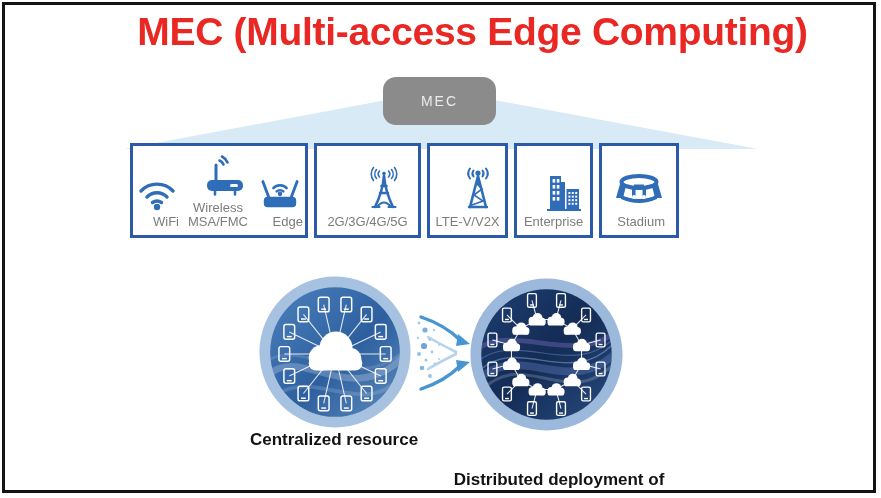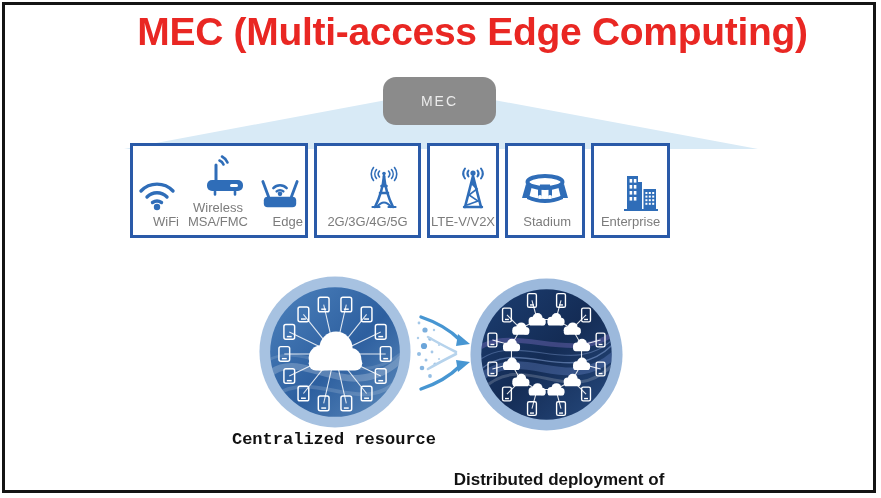--- a/index.html
+++ b/index.html
@@ -10,30 +10,30 @@
   .title{position:absolute;left:0;top:10px;width:857px;text-align:center;
          font-size:39px;font-weight:bold;letter-spacing:-0.3px;color:#e92723;padding-left:44px;}
   .fan{position:absolute;left:0;top:0;z-index:0;}
   .mec-node{position:absolute;left:383px;top:77px;width:113px;height:48px;
          background:#8b8b8b;border-radius:13px;display:flex;align-items:center;
          justify-content:center;z-index:2;}
   .mec-node span{color:#ececec;font-size:14px;letter-spacing:2px;}
   .row{position:absolute;left:130px;top:143px;height:95px;display:flex;gap:6px;z-index:1;}
   .abox{height:95px;box-sizing:border-box;border:3px solid #2a5aa8;background:#fff;
         display:flex;align-items:flex-end;justify-content:center;padding-bottom:6px;}
-  .bw1{width:73px}.bw2{width:178px}.bw3{width:107px}.bw4{width:72px}.bw5{width:79px}.bw6{width:80px}
+  .bw1{width:73px}.bw2{width:178px}.bw3{width:107px}.bw4{width:81px}.bw5{width:79px}.bw6{width:80px}
   .item{display:flex;flex-direction:column;align-items:flex-end;gap:4px;}
   .multi{display:flex;align-items:flex-end;gap:9px;}
   .lbl{font-size:13px;line-height:14px;color:#7c7c7c;text-align:center;white-space:nowrap;}
   .ic *{vector-effect:none;}
   .circle-img{position:absolute;z-index:1;}
   .arrows{position:absolute;left:413px;top:303px;z-index:1;}
   .caption{position:absolute;top:429px;text-align:center;font-size:17px;line-height:21px;
            font-weight:bold;color:#121212;z-index:1;}
-  .cap-left{left:210px;width:248px;font-family:Liberation Mono, monospace;}
+  .cap-left{left:210px;width:248px;}
   .cap-right{left:424px;width:270px;margin-top:40px;}
 </style>
 </head>
 <body>
 
 <div class="slide">
 
   <div class="title">MEC (Multi-access Edge Computing)</div>
 
   <svg class="fan" width="881" height="180">
@@ -129,69 +129,69 @@
             <path d="M22,11 L14,42 M22,11 L30,42" stroke-width="2.6"></path>
             <path d="M20,18 L26,24 L18,30 L27,36 L16,40" stroke-width="1.6"></path>
             <path d="M13,42 L31,42" stroke-width="2.4"></path>
           </g>
           <path d="M22,11 L19.3,20 L24.7,20 Z" fill="#2f6db8"></path>
         </svg>
         <div class="lbl">LTE-V/V2X</div>
       </div>
     </div>
 
+    <div class="abox bw5">
+      <div class="item">
+        <svg class="ic" width="46" height="42" viewBox="0 0 46 42">
+          <path d="M13,40 L13,7 L24,7 L24,13 L28,13 L28,40 Z" fill="#2f6db8"></path>
+          <g fill="#fff">
+            <rect x="15.6" y="10" width="2.6" height="3.6"></rect>
+              <rect x="19.8" y="10" width="2.6" height="3.6"></rect>
+            <rect x="15.6" y="16" width="2.6" height="3.6"></rect>
+              <rect x="19.8" y="16" width="2.6" height="3.6"></rect>
+            <rect x="15.6" y="22" width="2.6" height="3.6"></rect>
+              <rect x="19.8" y="22" width="2.6" height="3.6"></rect>
+            <rect x="15.6" y="28" width="2.6" height="3.6"></rect>
+              <rect x="19.8" y="28" width="2.6" height="3.6"></rect>
+          </g>
+          <rect x="29.5" y="20" width="12.5" height="20" fill="#2f6db8"></rect>
+          <g fill="#fff">
+            <rect x="31.4" y="23" width="2" height="2"></rect>
+              <rect x="34.8" y="23" width="2" height="2"></rect>
+              <rect x="38.2" y="23" width="2" height="2"></rect>
+            <rect x="31.4" y="26.6" width="2" height="2"></rect>
+              <rect x="34.8" y="26.6" width="2" height="2"></rect>
+              <rect x="38.2" y="26.6" width="2" height="2"></rect>
+            <rect x="31.4" y="30.2" width="2" height="2"></rect>
+              <rect x="34.8" y="30.2" width="2" height="2"></rect>
+              <rect x="38.2" y="30.2" width="2" height="2"></rect>
+            <rect x="31.4" y="33.8" width="2" height="2"></rect>
+              <rect x="34.8" y="33.8" width="2" height="2"></rect>
+              <rect x="38.2" y="33.8" width="2" height="2"></rect>
+          </g>
+          <rect x="10" y="40" width="34" height="2" fill="#2f6db8"></rect>
+        </svg>
+        <div class="lbl">Enterprise</div>
+      </div>
+    </div>
+
     <div class="abox bw6">
       <div class="item">
         <svg class="ic" width="52" height="42" viewBox="0 0 52 40">
           <ellipse cx="26" cy="12" rx="17.5" ry="6" fill="none" stroke="#2f6db8" stroke-width="4"></ellipse>
           <path d="M7,14 L3,28 L10,28 L13,16 Z" fill="#2f6db8"></path>
           <path d="M45,14 L49,28 L42,28 L39,16 Z" fill="#2f6db8"></path>
           <path d="M8,25 Q26,33 44,25 L44,29 Q26,37 8,29 Z" fill="#2f6db8"></path>
           <rect x="19" y="16" width="3.5" height="12" fill="#2f6db8"></rect>
           <rect x="29.5" y="16" width="3.5" height="12" fill="#2f6db8"></rect>
           <rect x="21" y="14.5" width="10" height="4" fill="#2f6db8"></rect>
           <circle cx="21" cy="27" r="2" fill="#fff"></circle>
           <circle cx="31" cy="27" r="2" fill="#fff"></circle>
         </svg>
         <div class="lbl">Stadium</div>
-      </div>
-    </div>
-
-    <div class="abox bw5">
-      <div class="item">
-        <svg class="ic" width="46" height="42" viewBox="0 0 46 42">
-          <path d="M13,40 L13,7 L24,7 L24,13 L28,13 L28,40 Z" fill="#2f6db8"></path>
-          <g fill="#fff">
-            <rect x="15.6" y="10" width="2.6" height="3.6"></rect>
-              <rect x="19.8" y="10" width="2.6" height="3.6"></rect>
-            <rect x="15.6" y="16" width="2.6" height="3.6"></rect>
-              <rect x="19.8" y="16" width="2.6" height="3.6"></rect>
-            <rect x="15.6" y="22" width="2.6" height="3.6"></rect>
-              <rect x="19.8" y="22" width="2.6" height="3.6"></rect>
-            <rect x="15.6" y="28" width="2.6" height="3.6"></rect>
-              <rect x="19.8" y="28" width="2.6" height="3.6"></rect>
-          </g>
-          <rect x="29.5" y="20" width="12.5" height="20" fill="#2f6db8"></rect>
-          <g fill="#fff">
-            <rect x="31.4" y="23" width="2" height="2"></rect>
-              <rect x="34.8" y="23" width="2" height="2"></rect>
-              <rect x="38.2" y="23" width="2" height="2"></rect>
-            <rect x="31.4" y="26.6" width="2" height="2"></rect>
-              <rect x="34.8" y="26.6" width="2" height="2"></rect>
-              <rect x="38.2" y="26.6" width="2" height="2"></rect>
-            <rect x="31.4" y="30.2" width="2" height="2"></rect>
-              <rect x="34.8" y="30.2" width="2" height="2"></rect>
-              <rect x="38.2" y="30.2" width="2" height="2"></rect>
-            <rect x="31.4" y="33.8" width="2" height="2"></rect>
-              <rect x="34.8" y="33.8" width="2" height="2"></rect>
-              <rect x="38.2" y="33.8" width="2" height="2"></rect>
-          </g>
-          <rect x="10" y="40" width="34" height="2" fill="#2f6db8"></rect>
-        </svg>
-        <div class="lbl">Enterprise</div>
       </div>
     </div>
   </div>
 
   <svg class="circle-img" style="left:257px;top:274px;" width="156" height="156" viewBox="0 0 160 160">
     <defs>
       <linearGradient id="gl" x1="0" y1="0" x2="1" y2="1">
         <stop offset="0" stop-color="#4d82bd"></stop>
           <stop offset="0.55" stop-color="#2d5f9f"></stop>
           <stop offset="1" stop-color="#5e8cbd"></stop>

